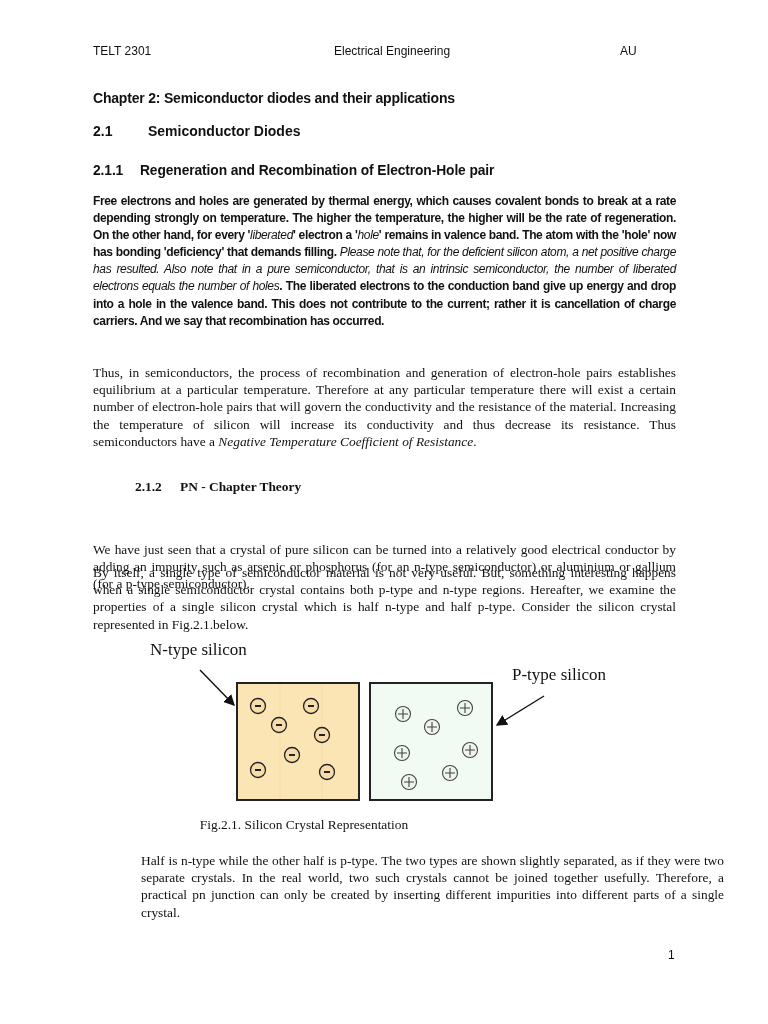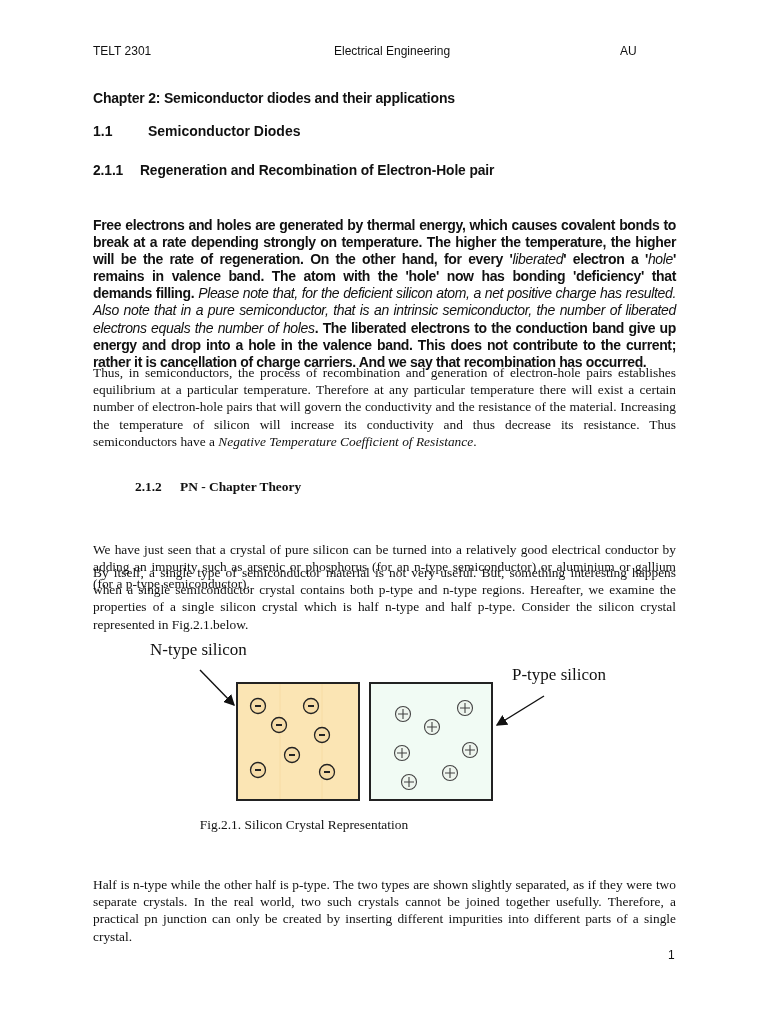--- a/index.html
+++ b/index.html
@@ -6,46 +6,46 @@
   body { width:768px; height:1024px; background:#ffffff; position:relative; overflow:hidden; color:#111; }
   .sans { font-family: "Liberation Sans", "DejaVu Sans", sans-serif; }
   .serif { font-family: "Liberation Serif", "DejaVu Serif", serif; }
   .abs { position:absolute; }
   .header { top:44px; left:93px; width:540px; font-size:12px; }
   .header span { position:absolute; top:0; white-space:nowrap; }
   .h-chapter { top:90px; left:93px; font-size:14px; font-weight:bold; white-space:nowrap; letter-spacing:-0.2px; }
   .h-section { top:123px; left:93px; font-size:14px; font-weight:bold; white-space:nowrap; }
   .h-sub { top:163px; left:93px; font-size:13.8px; font-weight:bold; white-space:nowrap; letter-spacing:-0.1px; }
   .num { display:inline-block; }
-  .para1 { top:193px; left:93px; width:583px; font-size:14px; line-height:17.1px; text-align:justify; font-weight:bold; letter-spacing:-0.35px;margin-top:24px; }
+  .para1 { top:193px; left:93px; width:583px; font-size:12px; line-height:17.1px; text-align:justify; font-weight:bold; letter-spacing:-0.35px; }
   .para1 i { font-weight:normal; }
   .para { left:93px; width:583px; font-size:13.4px; line-height:17.2px; text-align:justify; }
   .p2 { top:364px; }
   .h-212 { top:479px; left:135px; font-size:13.4px; font-weight:bold; white-space:nowrap; }
   .p3 { top:513px;margin-top:28px; }
   .p4 { top:564px; }
   .fig { top:640px; left:140px; width:500px; height:170px;text-align:center; }
   .fig-label { position:absolute; font-size:17px; white-space:nowrap; }
   .caption { top:817px; left:0; width:608px; text-align:center; font-size:13.4px; }
-  .p5 { top:876px; }
+  .p5 { top:852px;margin-left:48px; }
   .pagenum { top:948px; left:668px; font-size:12px; }
 </style>
 </head>
 <body>
 
 <div class="abs header sans">
   <span style="left:0">TELT 2301</span>
   <span style="left:241px">Electrical Engineering</span>
   <span style="left:527px">AU</span>
 </div>
 
 <div class="abs h-chapter sans">Chapter 2: Semiconductor diodes and their applications</div>
 
 <div class="abs h-section sans">
-  <span class="num" style="width:55px">1.1</span><span>Semiconductor Diodes</span>
+  <span class="num" style="width:55px">2.1</span><span>Semiconductor Diodes</span>
 </div>
 
 <div class="abs h-sub sans">
   <span class="num" style="width:47px">2.1.1</span><span>Regeneration and Recombination of Electron-Hole pair</span>
 </div>
 
 <div class="abs para1 sans"><span>Free electrons and holes are generated by thermal energy, which causes covalent bonds to break at a rate depending strongly on temperature. The higher the temperature, the higher will be the rate of regeneration. On the other hand, for every '</span><i>liberated</i><span>' electron a '</span><i>hole</i><span>' remains in valence band. The atom with the 'hole' now has bonding 'deficiency' that demands filling. </span><i>Please note that, for the deficient silicon atom, a net positive charge has resulted. Also note that in a pure semiconductor, that is an intrinsic semiconductor, the number of liberated electrons equals the number of holes</i><span>. The liberated electrons to the conduction band give up energy and drop into a hole in the valence band. This does not contribute to the current; rather it is cancellation of charge carriers. And we say that recombination has occurred.</span></div>
 
 <div class="abs para p2 serif"><span>Thus, in semiconductors, the process of recombination and generation of electron-hole pairs establishes equilibrium at a particular temperature. Therefore at any particular temperature there will exist a certain number of electron-hole pairs that will govern the conductivity and the resistance of the material. Increasing the temperature of silicon will increase its conductivity and thus decrease its resistance. Thus semiconductors have a </span><i>Negative Temperature Coefficient of Resistance</i><span>.</span></div>
 

